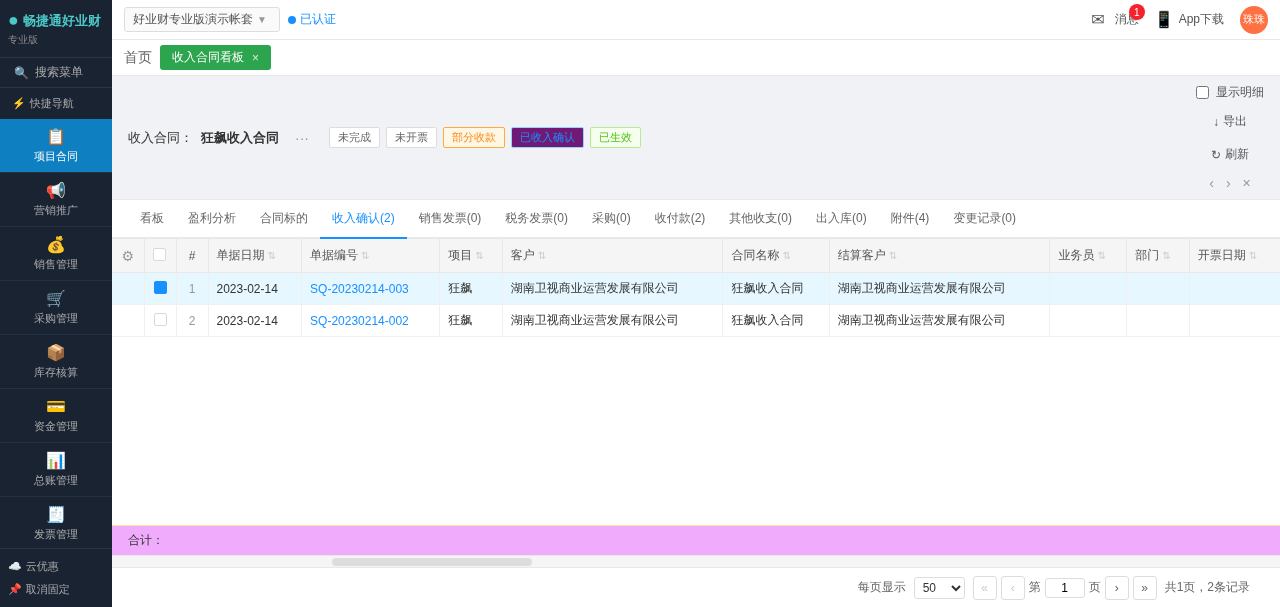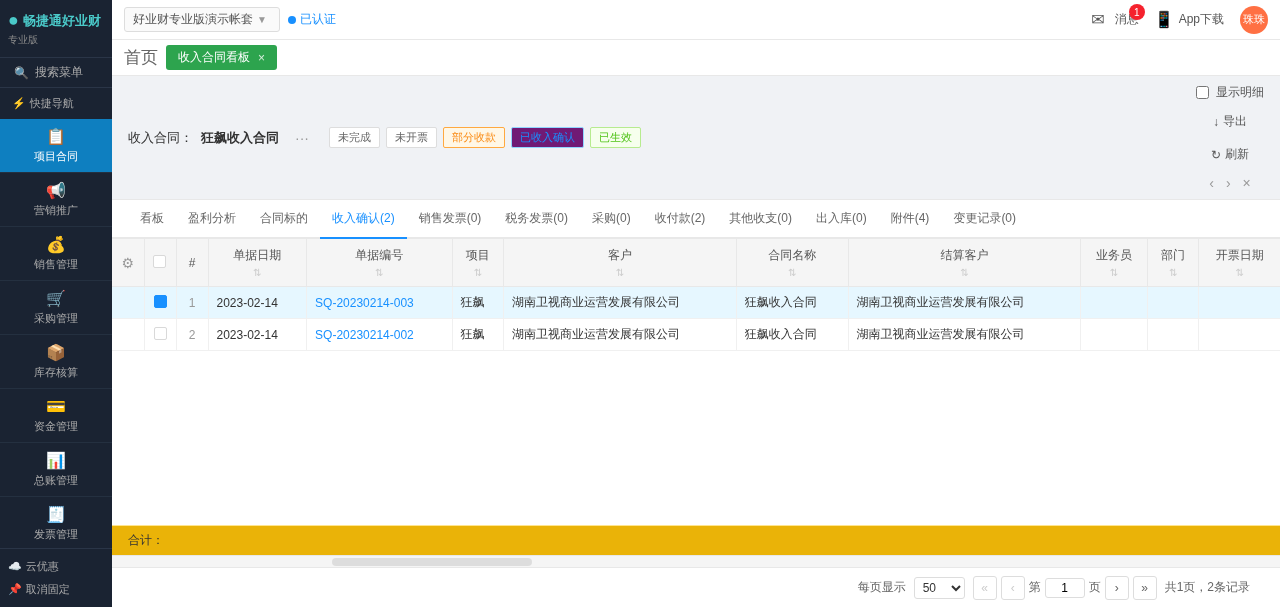--- a/index.html
+++ b/index.html
@@ -32,21 +32,21 @@
     .topbar-verified { display: flex; align-items: center; gap: 4px; color: #1890ff; font-size: 12px; }
     .topbar-verified-dot { width: 8px; height: 8px; background: #1890ff; border-radius: 50%; }
     .topbar-right { display: flex; align-items: center; gap: 16px; }
     .topbar-action { display: flex; align-items: center; gap: 4px; font-size: 12px; color: #555; cursor: pointer; position: relative; }
     .badge { background: #f5222d; color: #fff; border-radius: 50%; width: 16px; height: 16px; font-size: 10px; display: flex; align-items: center; justify-content: center; position: absolute; top: -6px; right: -6px; }
     .topbar-user { display: flex; align-items: center; gap: 4px; font-size: 12px; color: #555; cursor: pointer; }
     .avatar { width: 28px; height: 28px; background: #ff7043; border-radius: 50%; display: flex; align-items: center; justify-content: center; color: #fff; font-size: 11px; }
 
     
     .breadcrumb-bar { height: 36px; background: #fff; display: flex; align-items: center; padding: 0 12px; border-bottom: 1px solid #e8e8e8; }
-    .breadcrumb-item { font-size: 17px; color: #666; cursor: pointer; }
+    .breadcrumb-item { font-size: 14px; color: #666; cursor: pointer; }
     .tab-active-btn { background: #2da44e; color: #fff; padding: 4px 12px; border-radius: 3px; font-size: 12px; cursor: pointer; display: flex; align-items: center; gap: 4px; margin-left: 8px; }
     .tab-active-btn .close { margin-left: 4px; color: rgba(255,255,255,0.8); }
 
     
     .page-header { background: #f0f2f5; padding: 8px 16px; display: flex; align-items: center; justify-content: space-between; border-bottom: 1px solid #e8e8e8; }
     .page-title-area { display: flex; align-items: center; gap: 8px; }
     .page-title { font-size: 13px; color: #333; font-weight: 500; }
     .page-title-name { font-size: 13px; color: #333; font-weight: 600; }
     .page-more { color: #999; cursor: pointer; font-size: 14px; margin-left: 8px; }
     .status-badges { display: flex; align-items: center; gap: 6px; margin-left: 12px; }
@@ -70,24 +70,24 @@
     thead th { padding: 8px 8px; text-align: left; color: #555; font-weight: normal; border-right: 1px solid #e8e8e8; white-space: nowrap; }
     thead th:last-child { border-right: none; }
     tbody tr { border-bottom: 1px solid #f0f0f0; }
     tbody tr.selected { background: #e6f7ff; }
     tbody td { padding: 7px 8px; color: #333; border-right: 1px solid #f0f0f0; white-space: nowrap; }
     tbody td:last-child { border-right: none; }
     .link { color: #1890ff; cursor: pointer; text-decoration: none; }
     .row-num { color: #999; text-align: center; }
     .th-gear { text-align: center; }
     .sort-icon { color: #ccc; font-size: 10px; }
-    .th-inner { display: flex; align-items: center; gap: 3px; flex-direction: column; }
-
-    
-    .table-footer { background: #eab308; border-top: 1px solid #ffe58f; padding: 6px 16px; display: flex; align-items: center; }
+    .th-inner { display: flex; align-items: center; gap: 3px; }
+
+    
+    .table-footer { background: #f0abfc; border-top: 1px solid #ffe58f; padding: 6px 16px; display: flex; align-items: center; }
     .footer-total { font-size: 12px; color: #333; }
 
     
     .pagination-bar { height: 40px; background: #fff; border-top: 1px solid #e8e8e8; display: flex; align-items: center; justify-content: flex-end; padding: 0 30px; gap: 8px; }
     .page-size-label { font-size: 12px; color: #666; }
     .page-size-select { border: 1px solid #ddd; padding: 2px 4px; border-radius: 3px; font-size: 12px; color: #333; background: #fff; cursor: pointer; }
     .page-nav { display: flex; align-items: center; gap: 4px; }
     .page-nav-btn { width: 24px; height: 24px; border: 1px solid #ddd; border-radius: 3px; display: flex; align-items: center; justify-content: center; cursor: pointer; color: #666; font-size: 12px; background: #fff; }
     .page-nav-btn.disabled { color: #ccc; cursor: not-allowed; }
     .page-input { width: 40px; border: 1px solid #ddd; text-align: center; padding: 2px; border-radius: 3px; font-size: 12px; }

